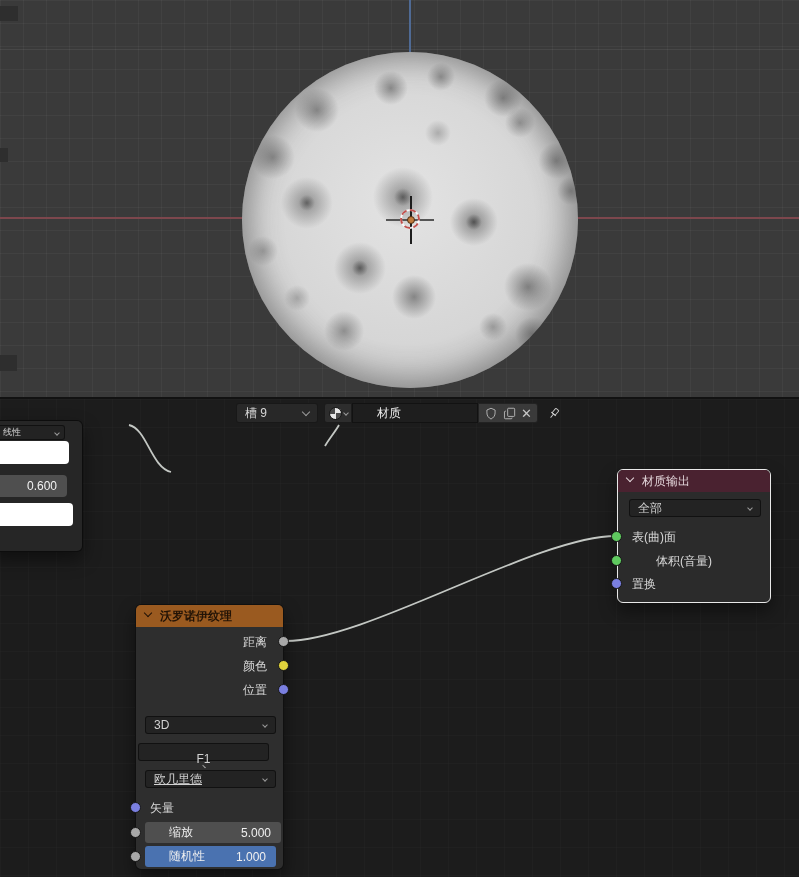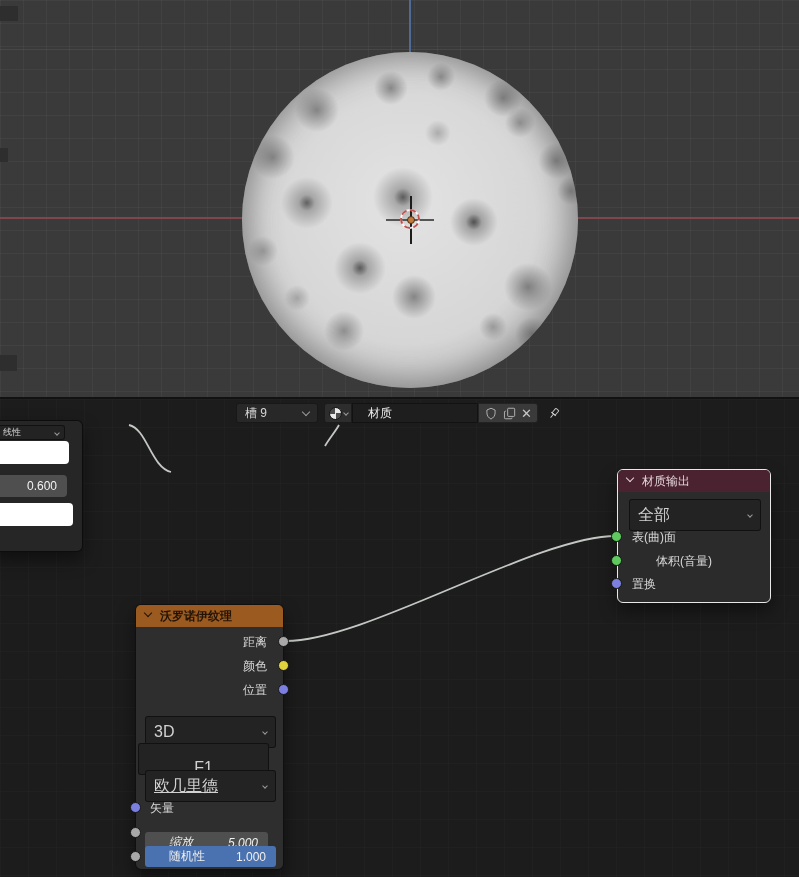--- a/index.html
+++ b/index.html
@@ -85,40 +85,40 @@
   .chev { width:6px; height:6px; border-right:1.5px solid #9a9a9a; border-bottom:1.5px solid #9a9a9a;
     transform:rotate(45deg); margin-top:-3px; }
   .tb-slot { left:236px; width:82px; justify-content:space-between; }
   .tb-matbtn { left:324px; width:28px; background:#2d2d2d; border-radius:3px 0 0 3px;
     display:flex; align-items:center; justify-content:center; gap:2px; border:1px solid rgba(0,0,0,.4); }
   .mat-sphere-ico { width:13px; height:13px; border-radius:50%;
     background:conic-gradient(#e8e8e8 0 90deg, #4a4a4a 90deg 180deg, #e8e8e8 180deg 270deg, #4a4a4a 270deg 360deg);
     border:1px solid #1a1a1a; }
   .chev-sm { width:4px; height:4px; border-right:1.2px solid #9a9a9a; border-bottom:1.2px solid #9a9a9a; transform:rotate(45deg); }
   .tb-name { left:352px; width:126px; background:#1e1e1e; border-radius:0;
-    color:#ececec; font-size:12px; display:flex; align-items:center; padding:0 15px; border:1px solid rgba(0,0,0,.4); }
+    color:#ececec; font-size:12px; display:flex; align-items:center; padding:0 24px; border:1px solid rgba(0,0,0,.4); }
   .tb-group { left:478px; width:60px; background:#3a3a3a; border-radius:0 3px 3px 0;
     display:flex; align-items:center; justify-content:space-around; padding:0 3px; border:1px solid rgba(0,0,0,.4); }
   .tb-group svg { display:block; }
   .x-glyph { color:#c8c8c8; font-size:13px; line-height:1; }
   .tb-pin { left:544px; width:20px; display:flex; align-items:center; justify-content:center; }
 
   
   .node { position:absolute; z-index:2; background:#2e2e2e; border:1px solid rgba(0,0,0,.65);
     border-radius:6px; box-shadow:0 8px 18px rgba(0,0,0,.45); }
   .node-header { position:relative; height:22px; display:flex; align-items:center;
     font-size:12px; padding-left:24px; border-radius:5px 5px 0 0; }
   .node-header .chev { position:absolute; left:9px; top:8px; }
   .sock { position:absolute; width:11px; height:11px; border-radius:50%; border:1px solid #161616; z-index:3; }
   .sock-gray { background:#a8a8a8; } .sock-green { background:#5fc95f; }
   .sock-purple { background:#7a7fe0; } .sock-yellow { background:#e0d23c; }
   .nlabel { position:absolute; font-size:12px; color:#d8d8d8; white-space:nowrap; }
   .nd-dd { position:absolute; height:14px; background:#232323; border:1px solid rgba(0,0,0,.5);
-    border-radius:3px; color:#d2d2d2; font-size:16px; display:flex; align-items:center;
-    padding:15px 8px; justify-content:space-between; }
+    border-radius:3px; color:#d2d2d2; font-size:12px; display:flex; align-items:center;
+    padding:8px 8px; justify-content:space-between; }
   .slider { position:absolute; height:21px; border-radius:3px; font-size:12px; color:#f0f0f0;
     display:flex; align-items:center; justify-content:space-between; padding:0 10px 0 24px; }
 
   
   #node-ramp { left:-10px; top:21px; width:93px; height:132px; border-radius:0 6px 6px 0; background:#262626; }
   #node-ramp .nd-dd { left:6px; top:4px; width:68px; height:15px; font-size:9px; padding:0 5px; }
   .ramp-white { position:absolute; left:0; height:23px; background:#ffffff; border-radius:0 4px 4px 0; }
   .ramp-w1 { top:20px; width:78px; }
   .ramp-w2 { top:82px; width:82px; }
   .ramp-val { position:absolute; left:0; top:54px; width:76px; height:22px; background:#4f4f4f;
@@ -238,21 +238,21 @@
         <span class="chev-sm"></span>
       </div>
       <div class="nd-dd" style="left:9px; top:165px; width:131px;text-decoration:underline;">
         <span>欧几里德</span>
         <span class="chev-sm"></span>
       </div>
 
       <span class="nlabel" style="left:14px; top:195px;">矢量</span>
       <span class="sock sock-purple" style="left:-6px; top:197px;"></span>
 
-      <div class="slider" style="left:9px; top:227px; width:123px; background:#4f4f4f;font-style:italic;">
+      <div class="slider" style="left:9px; top:217px; width:136px; background:#4f4f4f;">
         <span>缩放</span>
         <span>5.000</span>
       </div>
       <span class="sock sock-gray" style="left:-6px; top:222px;"></span>
 
       <div class="slider" style="left:9px; top:241px; width:131px; background:#4a72b0;">
         <span>随机性</span>
         <span>1.000</span>
       </div>
       <span class="sock sock-gray" style="left:-6px; top:246px;"></span>

